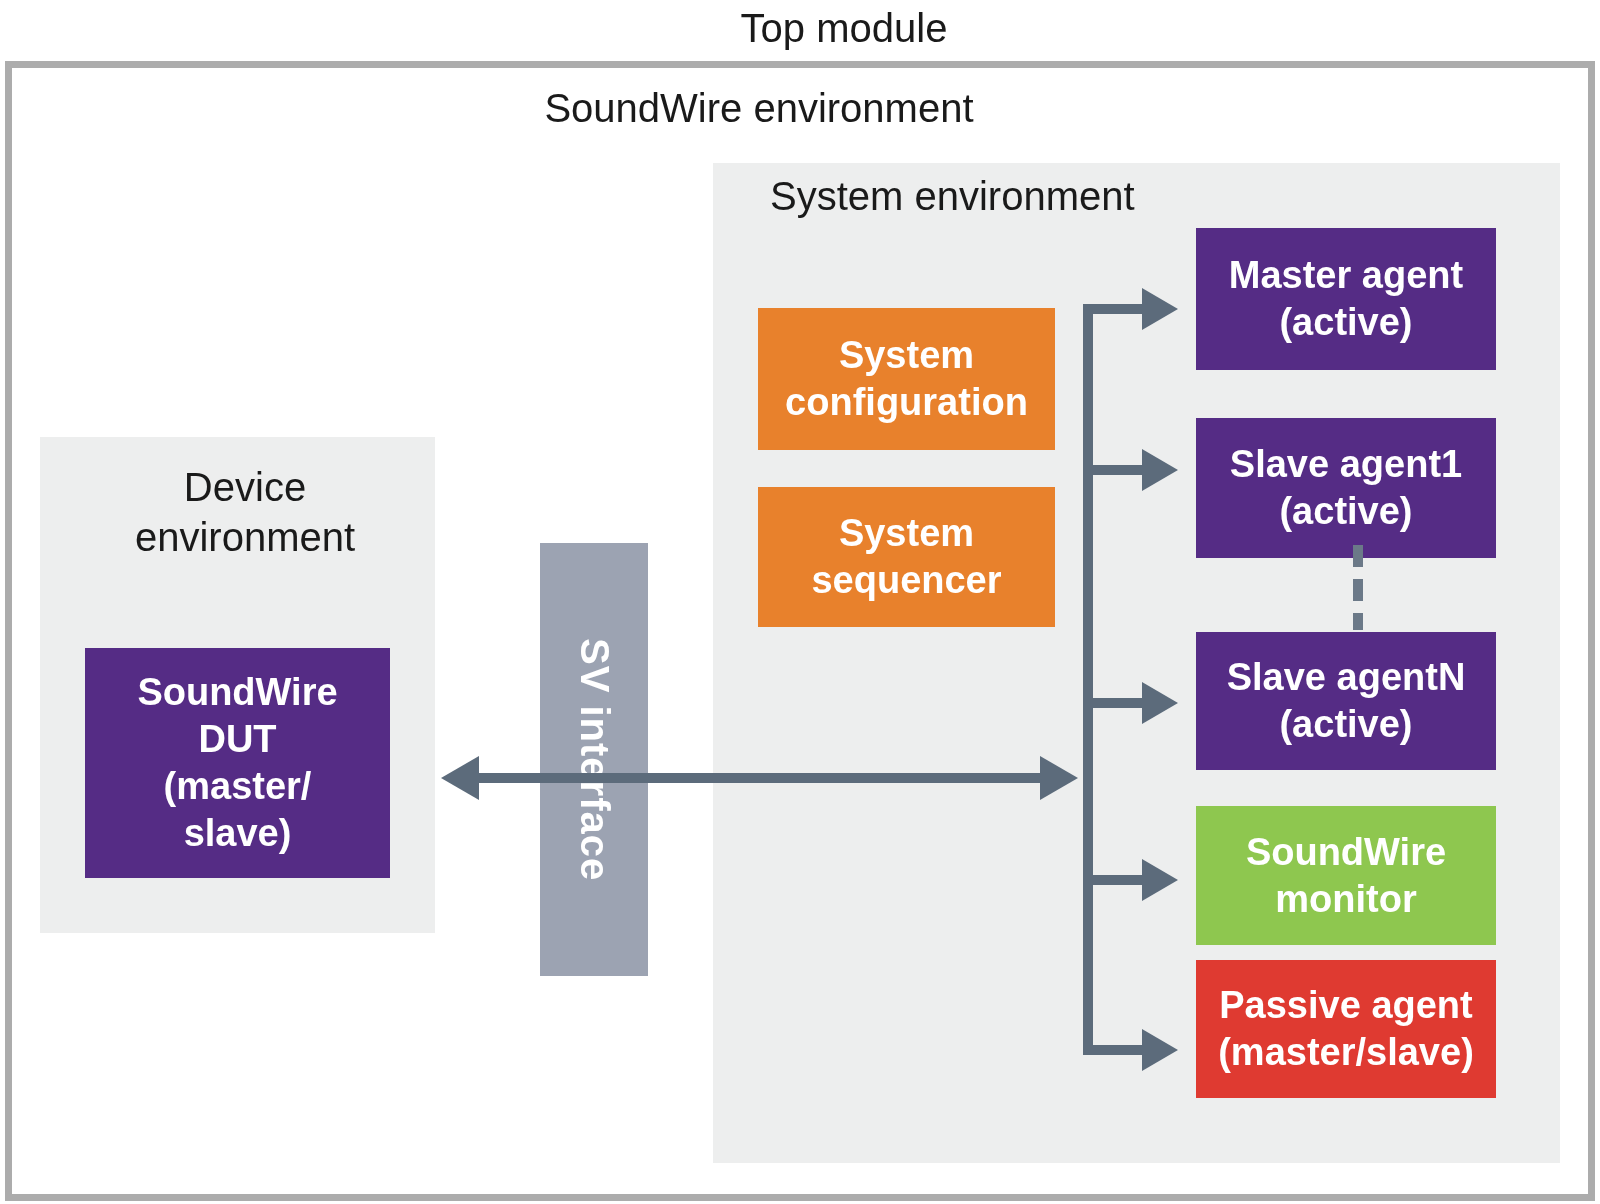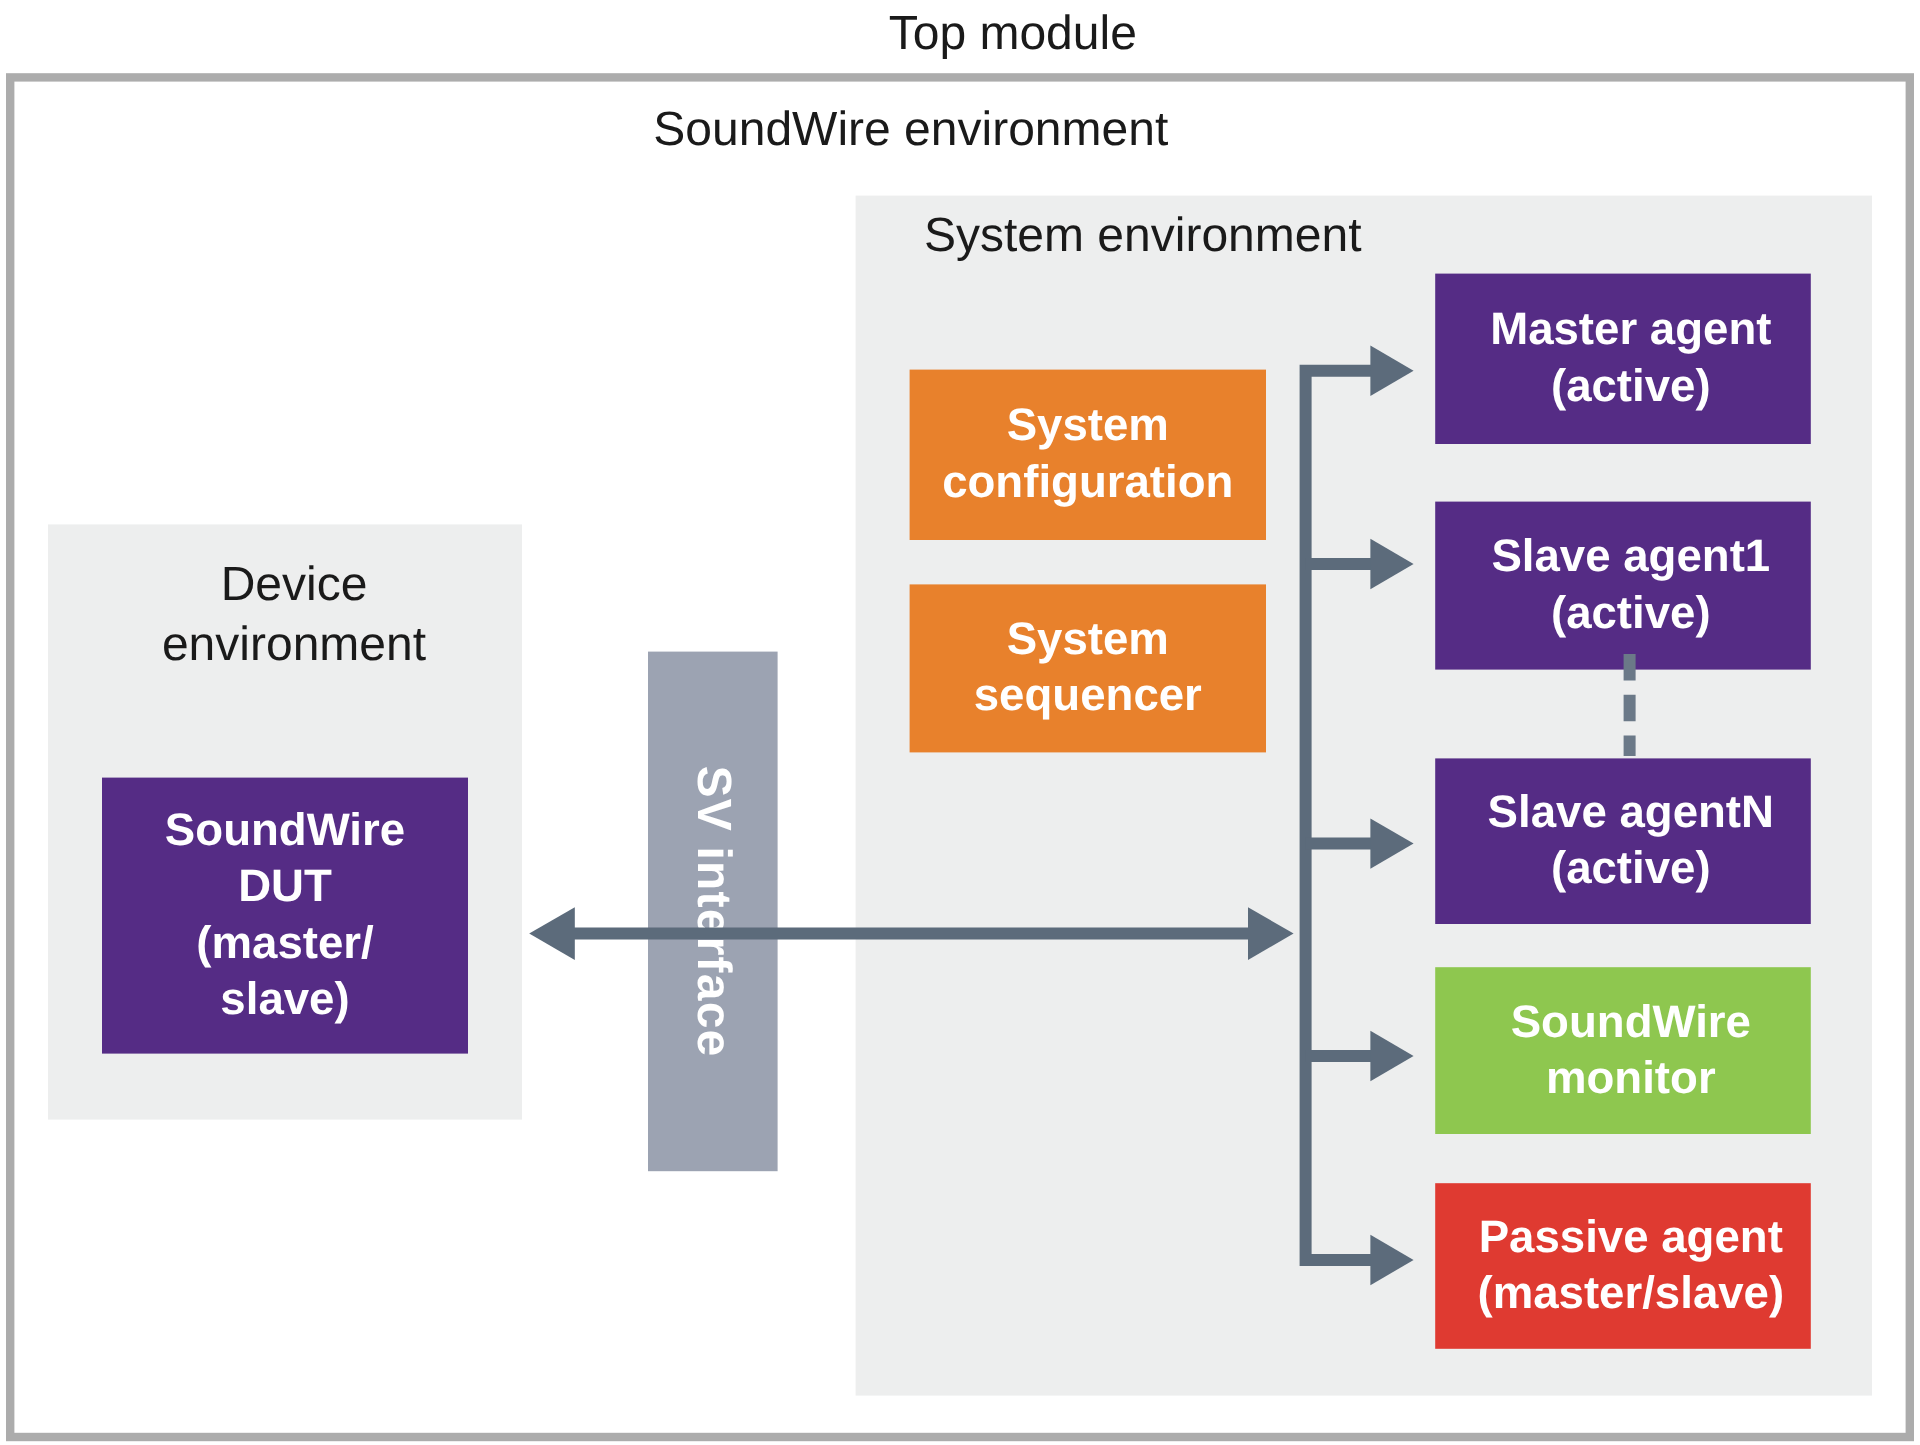--- a/index.html
+++ b/index.html
@@ -28,26 +28,26 @@
   .fillbox{display:flex;align-items:center;justify-content:center;text-align:center;
     color:#ffffff;font-weight:bold;font-size:38px;line-height:47px;}
   #dut-box{left:85px;top:648px;width:305px;height:230px;background:var(--purple);}
   #sv-bar{left:540px;top:543px;width:108px;height:433px;background:var(--sv-bar);}
   #sv-bar .vtext{writing-mode:vertical-rl;text-orientation:mixed;font-weight:bold;
     color:#ffffff;font-size:40px;letter-spacing:1px;}
 
   #config-box{left:758px;top:308px;width:297px;height:142px;background:var(--orange);}
   #sequencer-box{left:758px;top:487px;width:297px;height:140px;background:var(--orange);}
 
-  .agent-box{left:1196px;width:300px;background:var(--purple);padding-left:13px;}
+  .agent-box{left:1196px;width:300px;background:var(--purple);}
   #agent0{top:228px;height:142px;}
   #agent1{top:398px;height:140px;margin-top:20px;}
   #agent2{top:632px;height:138px;}
   #agent3{top:806px;height:139px;background:var(--green);}
-  #agent4{top:986px;height:138px;background:var(--red);}
+  #agent4{top:960px;height:138px;background:var(--red);}
 
   #connector-svg{left:0;top:0;width:1600px;height:1204px;pointer-events:none;}
 </style>
 </head>
 <body>
 
 <div class="abs heading center" id="top-title">Top module</div>
 
 <div class="abs" id="outer-box"></div>
 <div class="abs heading center" id="soundwire-env-label">SoundWire environment</div>

